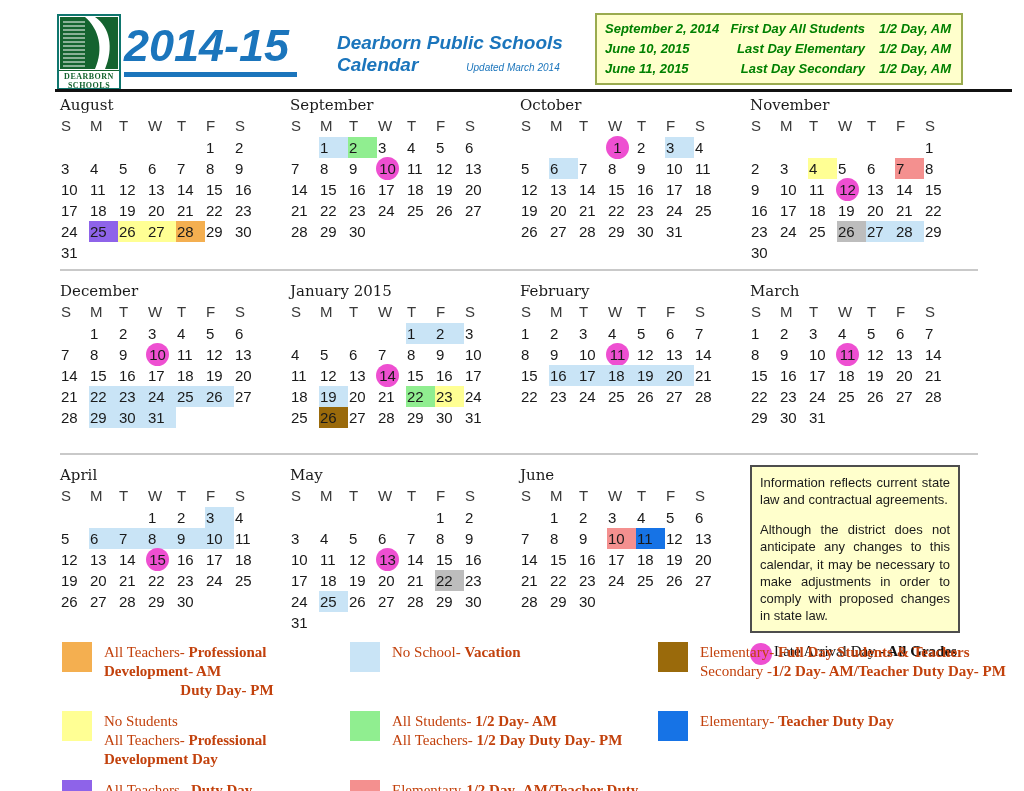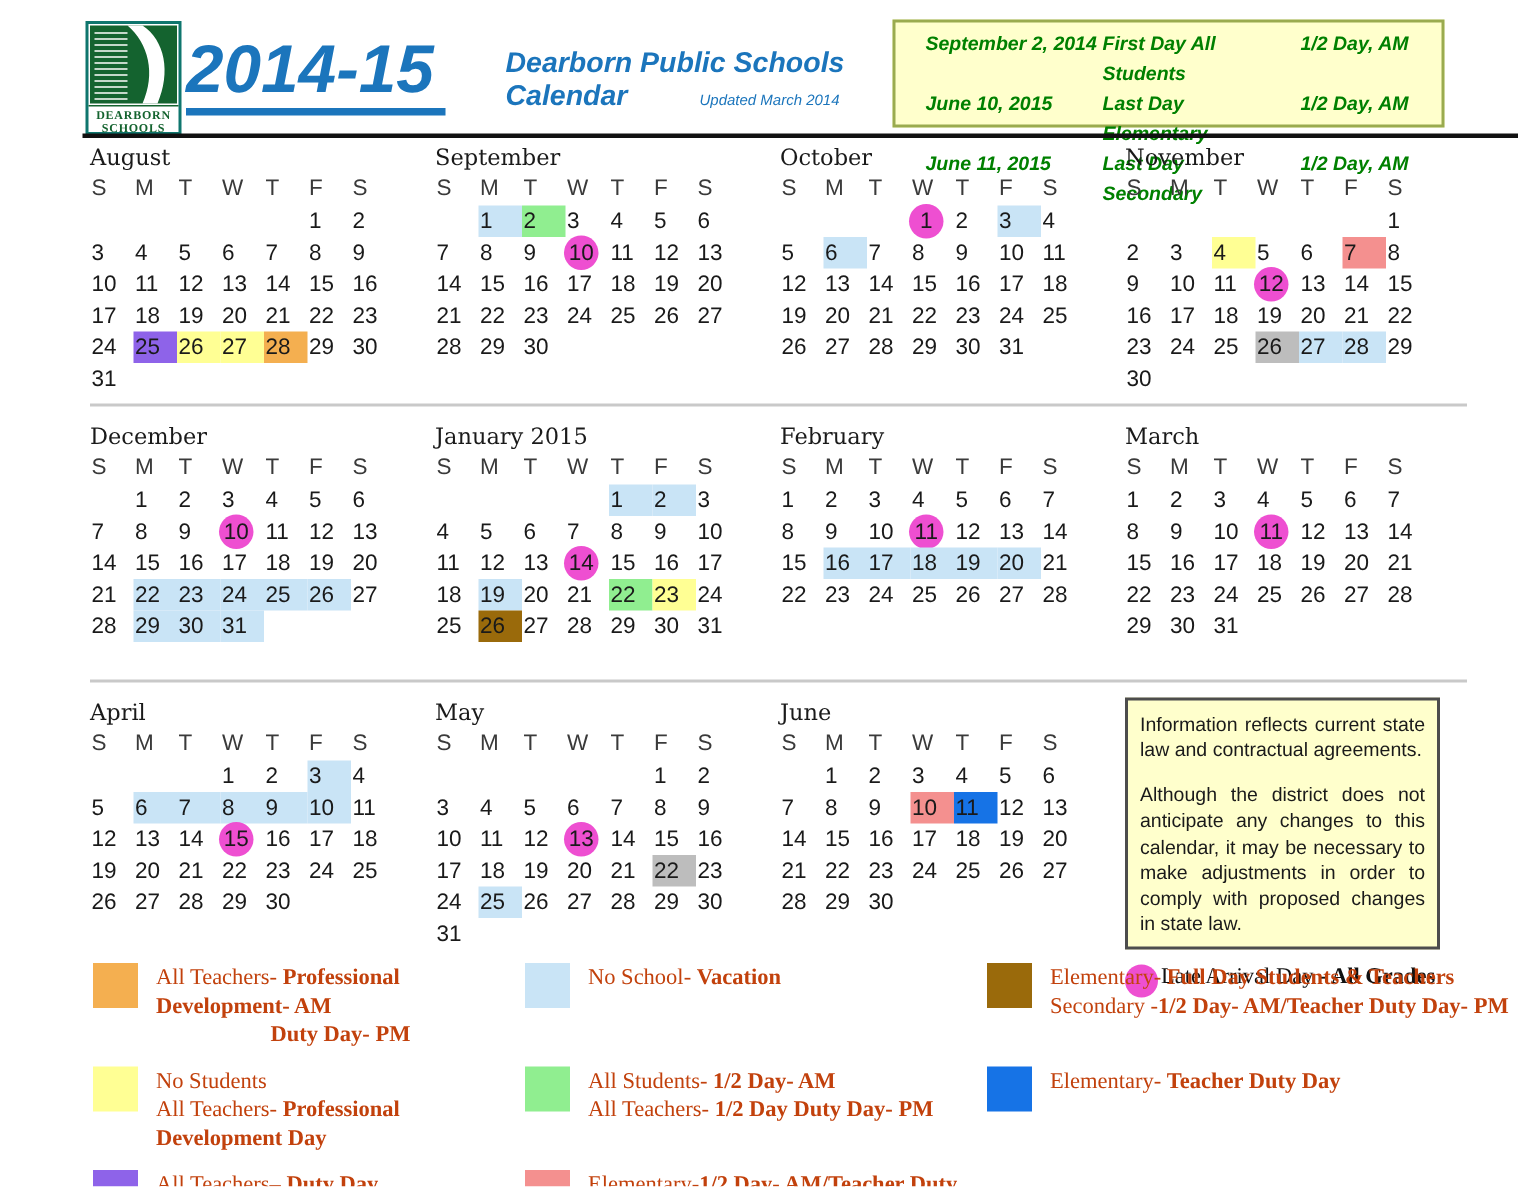--- a/index.html
+++ b/index.html
@@ -9,24 +9,24 @@
 
   
   .logo { position:absolute; left:57px; top:14px; width:64px; height:76px; border:2px solid #0f766e; background:#fff; }
   .logo svg { display:block; }
   .logo-text { text-align:center; font-family:"Liberation Serif",serif; font-weight:bold; color:#14632F; font-size:8px; line-height:9px; letter-spacing:.5px; border-top:1px solid #14632F; padding-top:1px; }
   .year-title { position:absolute; left:124px; top:22px; font-size:45px; font-weight:bold; font-style:italic; color:#1B75BC; border-bottom:5px solid #1B75BC; padding:0 8px 3px 0; line-height:1.05; }
   .district { position:absolute; left:337px; top:32px; color:#1B75BC; font-weight:bold; font-style:italic; }
   .district .l1 { font-size:19px; line-height:22px; }
   .district .l2 { font-size:19px; line-height:22px; display:flex; align-items:baseline; gap:48px; }
   .district .updated { font-size:10px; font-weight:normal; }
-  .key-box { position:absolute; left:595px; top:13px; width:368px; height:72px; background:#FFFFCC; border:2px solid #9AAB4F; padding:4px 20px; }
+  .key-box { position:absolute; left:595px; top:13px; width:368px; height:72px; background:#FFFFCC; border:2px solid #9AAB4F; padding:4px 8px; }
   .kd-row { display:flex; color:#008000; font-weight:bold; font-style:italic; font-size:13px; line-height:20px; }
   .kd-date { width:118px; }
-  .kd-event { flex:1; }
+  .kd-event { flex:1; text-align:right; }
   .kd-detail { width:88px; text-align:left; padding-left:14px; }
   .header-rule { position:absolute; left:55px; right:12px; top:89px; height:3px; background:#111; }
 
   
   .cal { position:absolute; left:60px; top:95px; width:920px; }
   .month-row { display:flex; gap:27px; align-items:flex-start; }
   .month-row.r1 { min-height:170px; }
   .month-row.r2 { min-height:168px; }
   .row-divider { height:2px; background:#C9C9C9; margin:4px 0 10px 0; width:918px; }
   .month { width:203px; }

